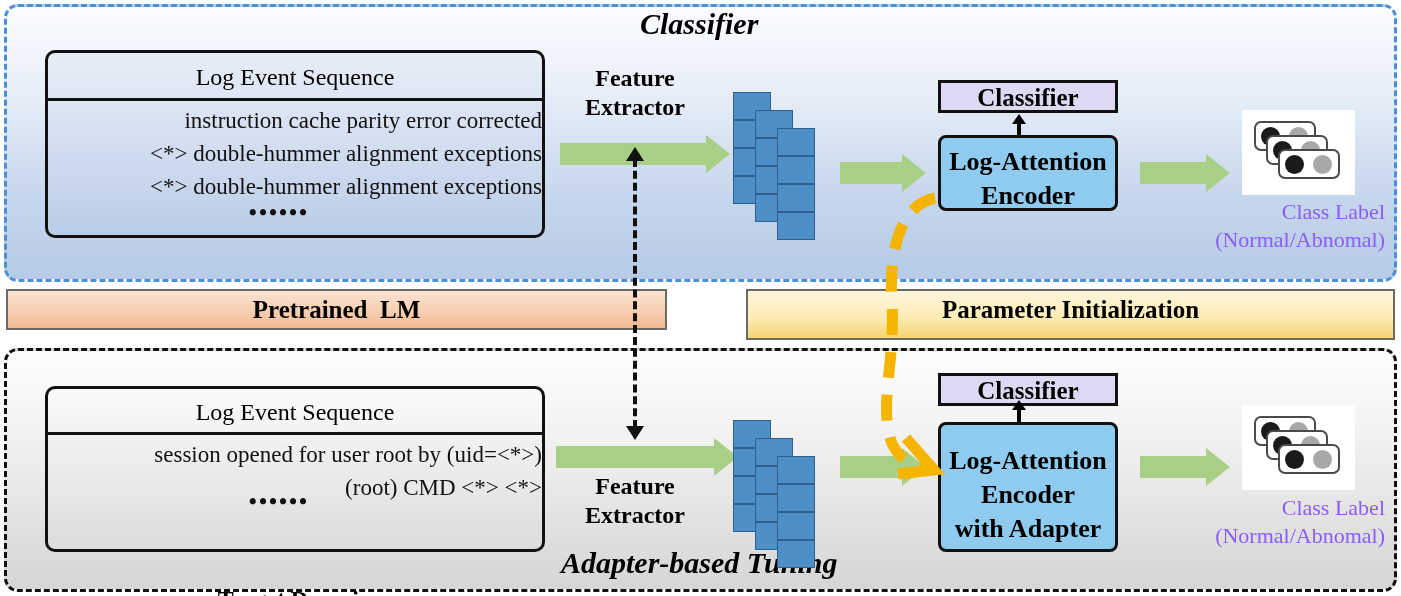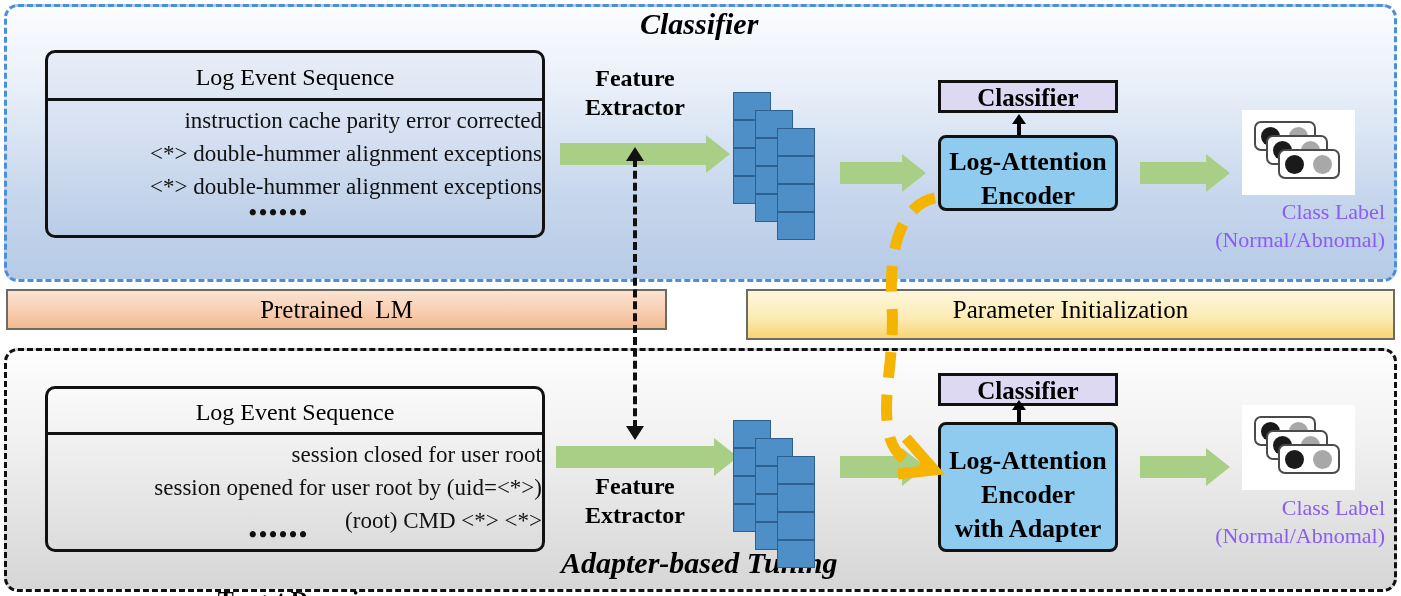--- a/index.html
+++ b/index.html
@@ -121,21 +121,21 @@
   }
   .li-dot{position:absolute;border-radius:50%;}
   .class-caption{
     position:absolute;text-align:right;font-size:22px;line-height:28px;
     color:#8b5cf6;white-space:nowrap;
   }
 
   
   .banner{
     position:absolute;box-sizing:border-box;border:2px solid #6b6b63;
-    text-align:center;font-weight:normal;font-size:25px;color:#000;
+    text-align:center;font-weight:bold;font-size:25px;color:#000;
   }
   #banner-lm{
     left:6px;top:289px;width:661px;height:41px;line-height:37px;
     background:linear-gradient(180deg,#fbe3d2 0%,#f8d0b4 50%,#f3b98f 100%);
   }
   #banner-init{
     left:746px;top:289px;width:649px;height:51px;line-height:37px;
     background:linear-gradient(180deg,#fdf6dc 0%,#fcecb6 55%,#f8d475 100%);
   }
 
@@ -250,21 +250,20 @@
     <div>(Normal/Abnomal)</div>
   </div>
 
   <div class="panel" id="panel-tuning"></div>
 
   <div class="panel-title" id="title-tuning">Adapter-based Tuning</div>
 
   <div class="logbox" id="logbox-target">
     <div class="logbox-header">Log Event Sequence</div>
     <div class="logbox-body">
-      <div class="log-line">session closed for user root</div>
       <div class="log-line">session opened for user root by (uid=&lt;*&gt;)</div>
       <div class="log-line">(root) CMD &lt;*&gt; &lt;*&gt;</div>
       <div class="log-dots" style="margin-top:-12px;">••••••</div>
     </div>
   </div>
   <div class="domain-caption" id="caption-target">Target Domain</div>
 
   <div class="fe-label" id="fe-label-bottom">
     <div>Feature</div>
     <div>Extractor</div>

